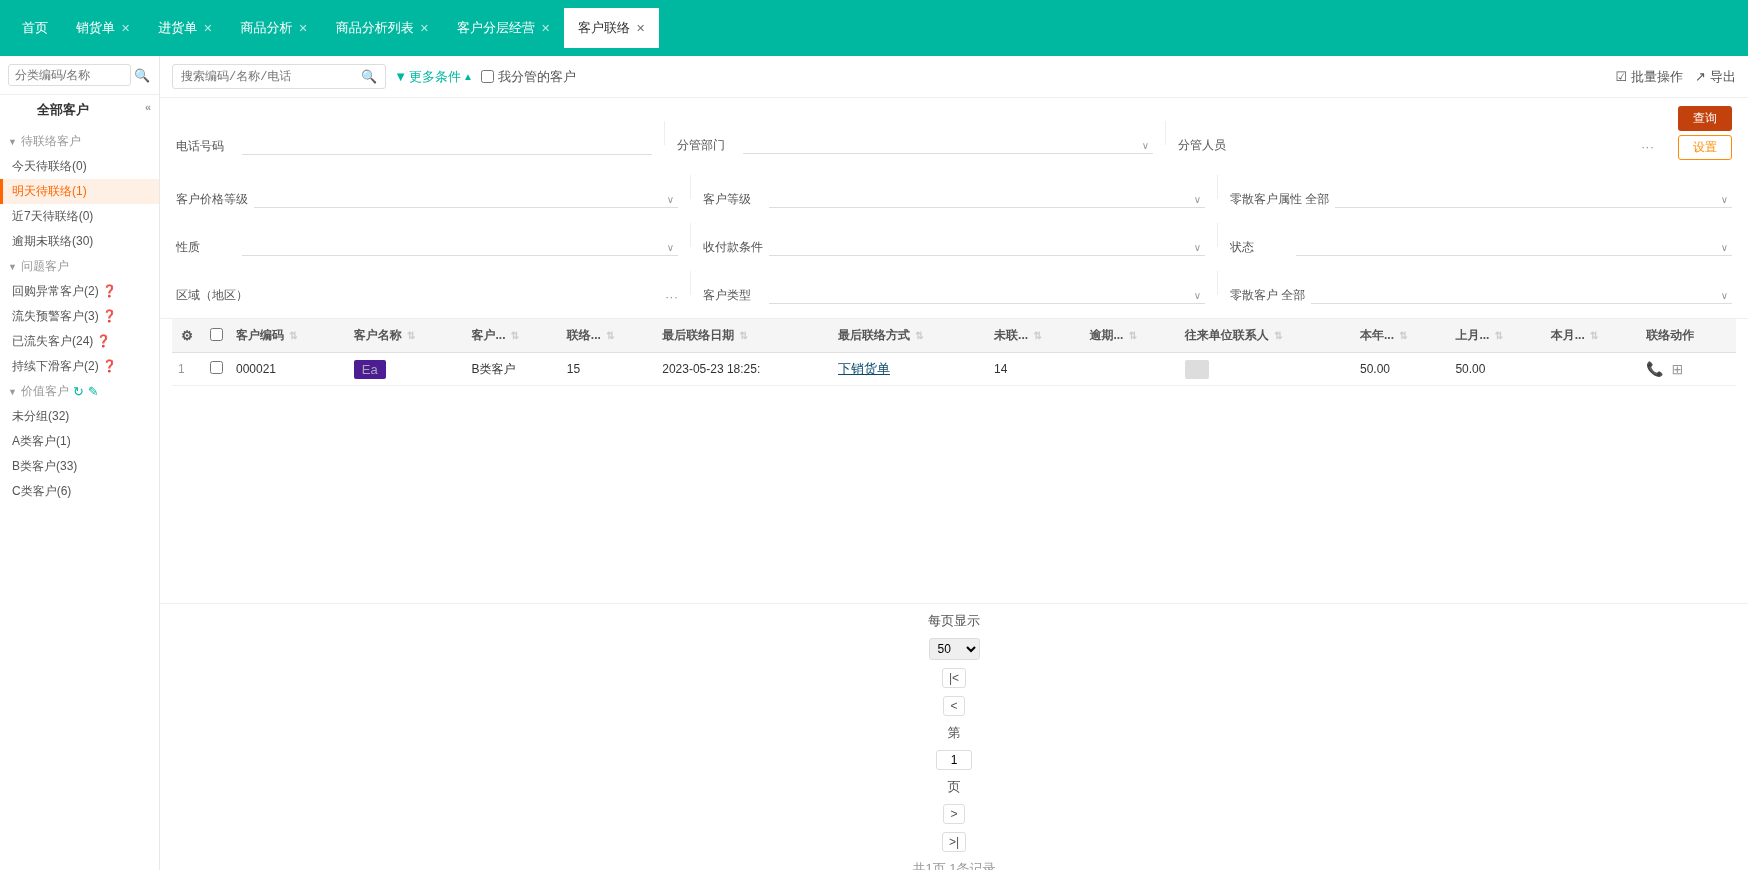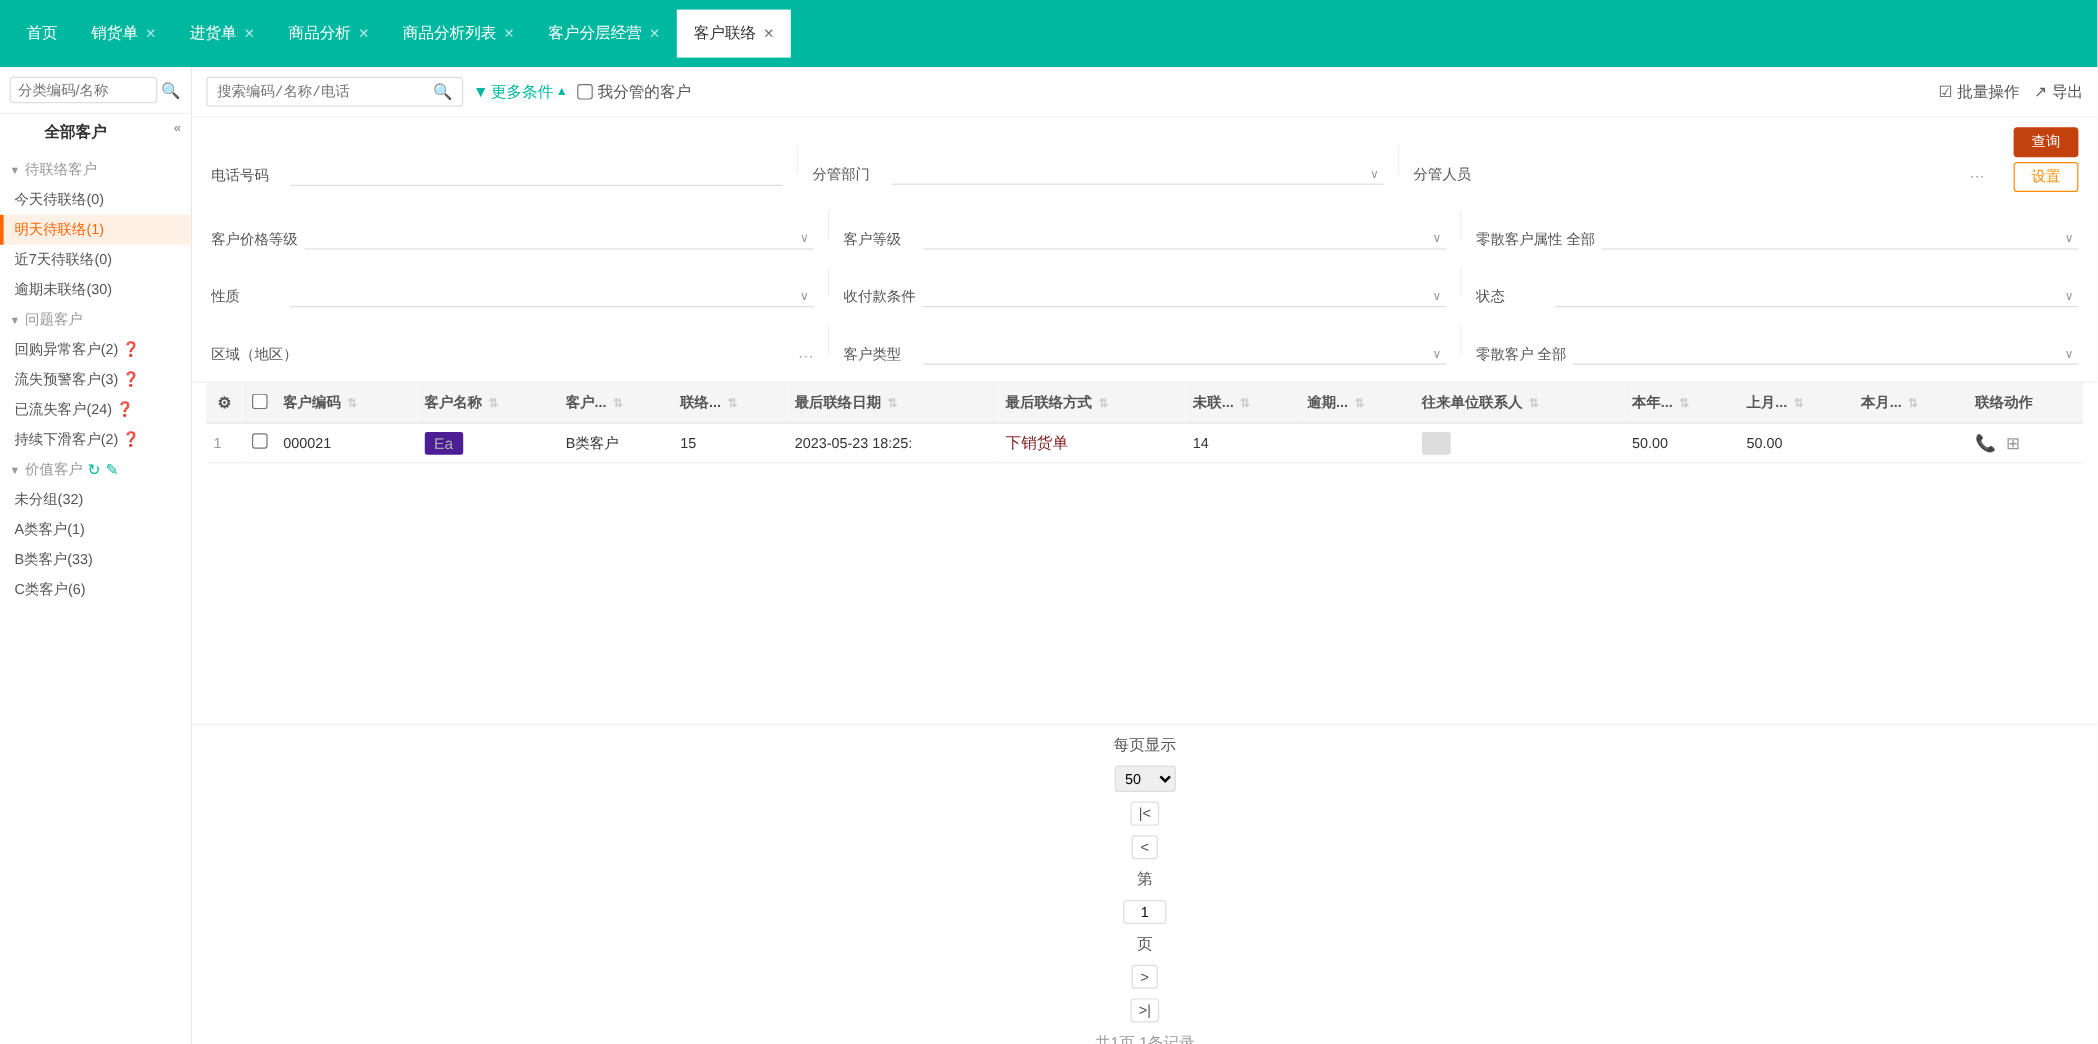--- a/index.html
+++ b/index.html
@@ -58,21 +58,21 @@
     .btn-setting { background: #fff; color: #ff8c00; border: 1px solid #ff8c00; border-radius: 3px; padding: 3px 14px; cursor: pointer; font-size: 12px; }
     .filter-ellipsis { color: #999; cursor: pointer; }
 
     
     .table-wrap { flex: 1; overflow: auto; padding: 0 12px; }
     table { width: 100%; border-collapse: collapse; min-width: 1200px; }
     thead tr { background: #f5f5f5; }
     th { padding: 8px 6px; text-align: left; font-size: 12px; color: #555; border-bottom: 1px solid #e0e0e0; white-space: nowrap; position: relative; }
     th .col-sort { color: #ccc; margin-left: 2px; font-size: 10px; }
     td { padding: 7px 6px; font-size: 12px; color: #333; border-bottom: 1px solid #f0f0f0; white-space: nowrap; }
-    .link-text { color: #7f1d1d; cursor: pointer; }
+    .link-text { color: #0c4a6e; text-decoration: underline; cursor: pointer; }
     .action-icons { display: flex; gap: 8px; }
     .action-icon { color: #999; cursor: pointer; font-size: 14px; }
     .settings-icon { color: #555; cursor: pointer; }
     .checkbox-th, .checkbox-td { width: 28px; text-align: center; }
     .num-col { width: 30px; color: #999; }
 
     
     .pagination { display: flex; align-items: center; justify-content: flex-end; padding: 8px 16px; border-top: 1px solid #eee; background: #fff; gap: 8px; font-size: 12px; color: #555; flex-direction: column; }
     .page-size-select { border: 1px solid #ddd; border-radius: 3px; padding: 2px 4px; font-size: 12px; }
     .page-btn { border: 1px solid #ddd; border-radius: 3px; padding: 2px 6px; cursor: pointer; background: #fff; font-size: 12px; color: #555; }

